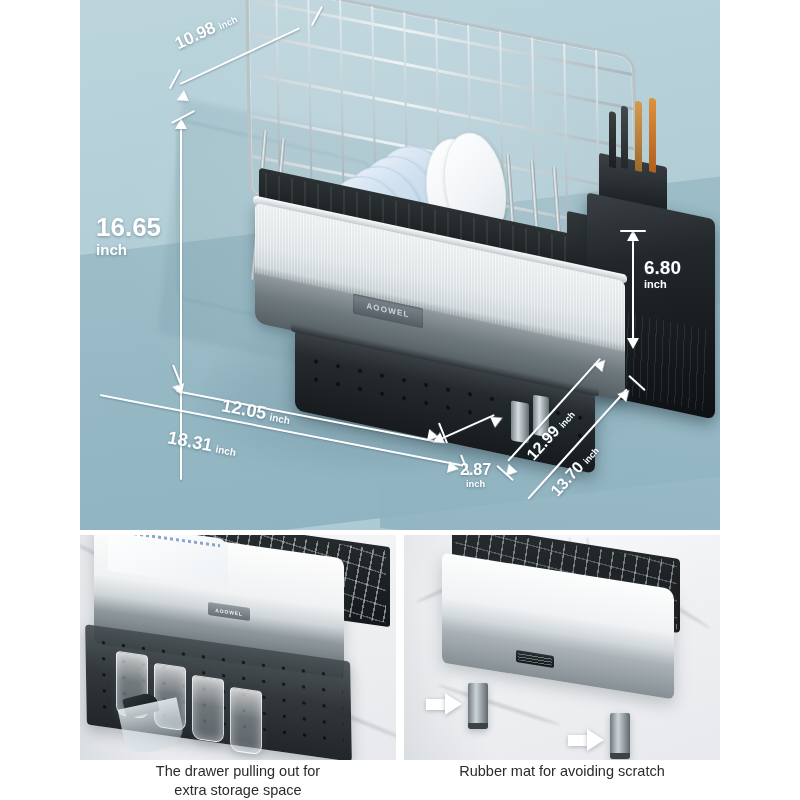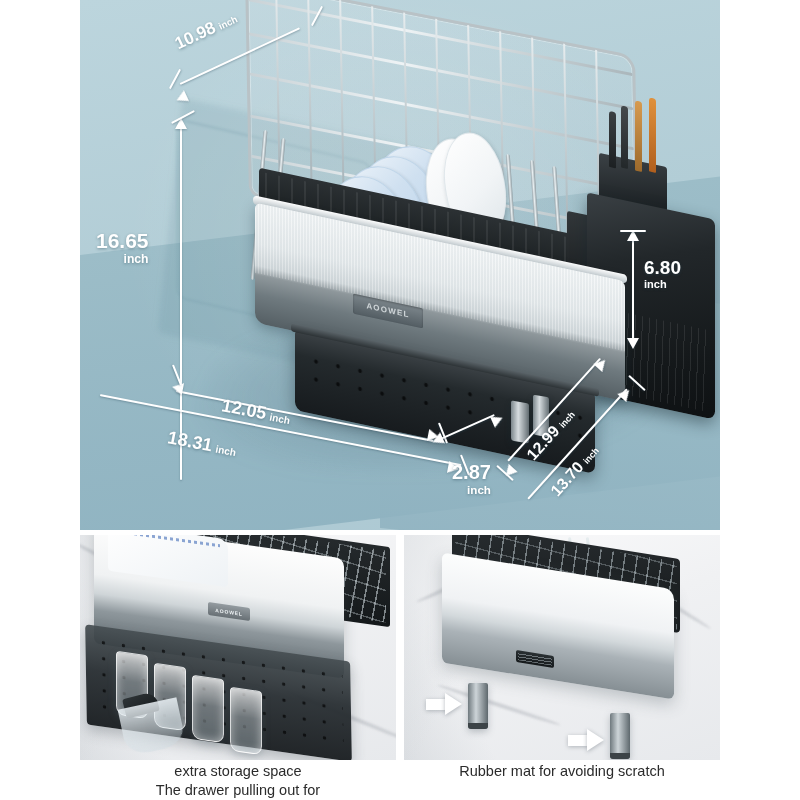--- a/index.html
+++ b/index.html
@@ -771,21 +771,21 @@
       <div class="tick" style="left:226px; top:15px; width:22px; height:2px; transform:rotate(-62deg)"></div>
       <div class="dim inline" style="left:96px; top:36px; font-size:17px; transform:rotate(-25deg); transform-origin:left center;">
         <span class="num">10.98</span><span class="unit">inch</span>
       </div>
     </div>
 
     <div>
       <div class="arrow-line v" style="left:100px; top:128px; width:2px; height:352px;"></div>
       <div class="arrowhead" style="left:95px; top:118px; border-left:6px solid transparent; border-right:6px solid transparent; border-bottom:11px solid #ffffff;"></div>
       <div class="tick" style="left:90px; top:116px; width:26px; height:2px; transform:rotate(-28deg)"></div>
-      <div class="dim" style="left:16px; top:214px; font-size:21px; text-align:right;margin-top:16px;">
+      <div class="dim" style="left:16px; top:214px; font-size:26px; text-align:left;">
         <span class="num">16.65</span>
         <span class="unit">inch</span>
       </div>
     </div>
 
     <div>
       <div class="arrow-line v" style="left:552px; top:240px; width:2px; height:100px;"></div>
       <div class="arrowhead" style="left:547px; top:230px; border-left:6px solid transparent; border-right:6px solid transparent; border-bottom:11px solid #ffffff;"></div>
       <div class="arrowhead" style="left:547px; top:338px; border-left:6px solid transparent; border-right:6px solid transparent; border-top:11px solid #ffffff;"></div>
       <div class="tick" style="left:540px; top:230px; width:26px; height:2px;"></div>
@@ -812,21 +812,21 @@
       <div class="tick" style="left:374px; top:464px; width:22px; height:2px; transform:rotate(68deg)"></div>
       <div class="dim inline" style="left:88px; top:428px; font-size:18px; transform:rotate(11deg); transform-origin:left center;">
         <span class="num">18.31</span><span class="unit">inch</span>
       </div>
     </div>
 
     <div>
       <div class="arrow-line" style="left:356px; top:440px; width:64px; transform:rotate(-24deg); transform-origin:left center;"></div>
       <div class="arrowhead" style="left:352px; top:434px; border-top:6px solid transparent; border-bottom:6px solid transparent; border-right:11px solid #ffffff; transform:rotate(-24deg)"></div>
       <div class="arrowhead" style="left:412px; top:414px; border-top:6px solid transparent; border-bottom:6px solid transparent; border-left:11px solid #ffffff; transform:rotate(-24deg)"></div>
-      <div class="dim" style="left:372px; top:462px; font-size:20px; text-align:right;">
+      <div class="dim" style="left:380px; top:462px; font-size:16px; text-align:center;">
         <span class="num">2.87</span>
         <span class="unit">inch</span>
       </div>
     </div>
 
     <div>
       <div class="arrow-line" style="left:428px; top:460px; width:138px; transform:rotate(-48deg); transform-origin:left center;"></div>
       <div class="arrowhead" style="left:424px; top:466px; border-top:6px solid transparent; border-bottom:6px solid transparent; border-right:11px solid #ffffff; transform:rotate(-48deg)"></div>
       <div class="arrowhead" style="left:516px; top:358px; border-top:6px solid transparent; border-bottom:6px solid transparent; border-left:11px solid #ffffff; transform:rotate(-48deg)"></div>
       <div class="tick" style="left:414px; top:472px; width:22px; height:2px; transform:rotate(42deg)"></div>
@@ -904,21 +904,21 @@
       </div>
       <div>
         <div class="point-arrow-tail" style="left:164px; top:200px; width:20px;"></div>
         <div class="point-arrow" style="left:183px; top:194px;"></div>
       </div>
     </div>
   </div>
 
   <div class="captions">
     <div class="caption">
+      <div>The drawer pulling out for</div>
       <div>extra storage space</div>
-      <div>The drawer pulling out for</div>
     </div>
     <div class="caption">
       <div>Rubber mat for avoiding scratch</div>
     </div>
   </div>
 
 </div>
 
 </body></html>

